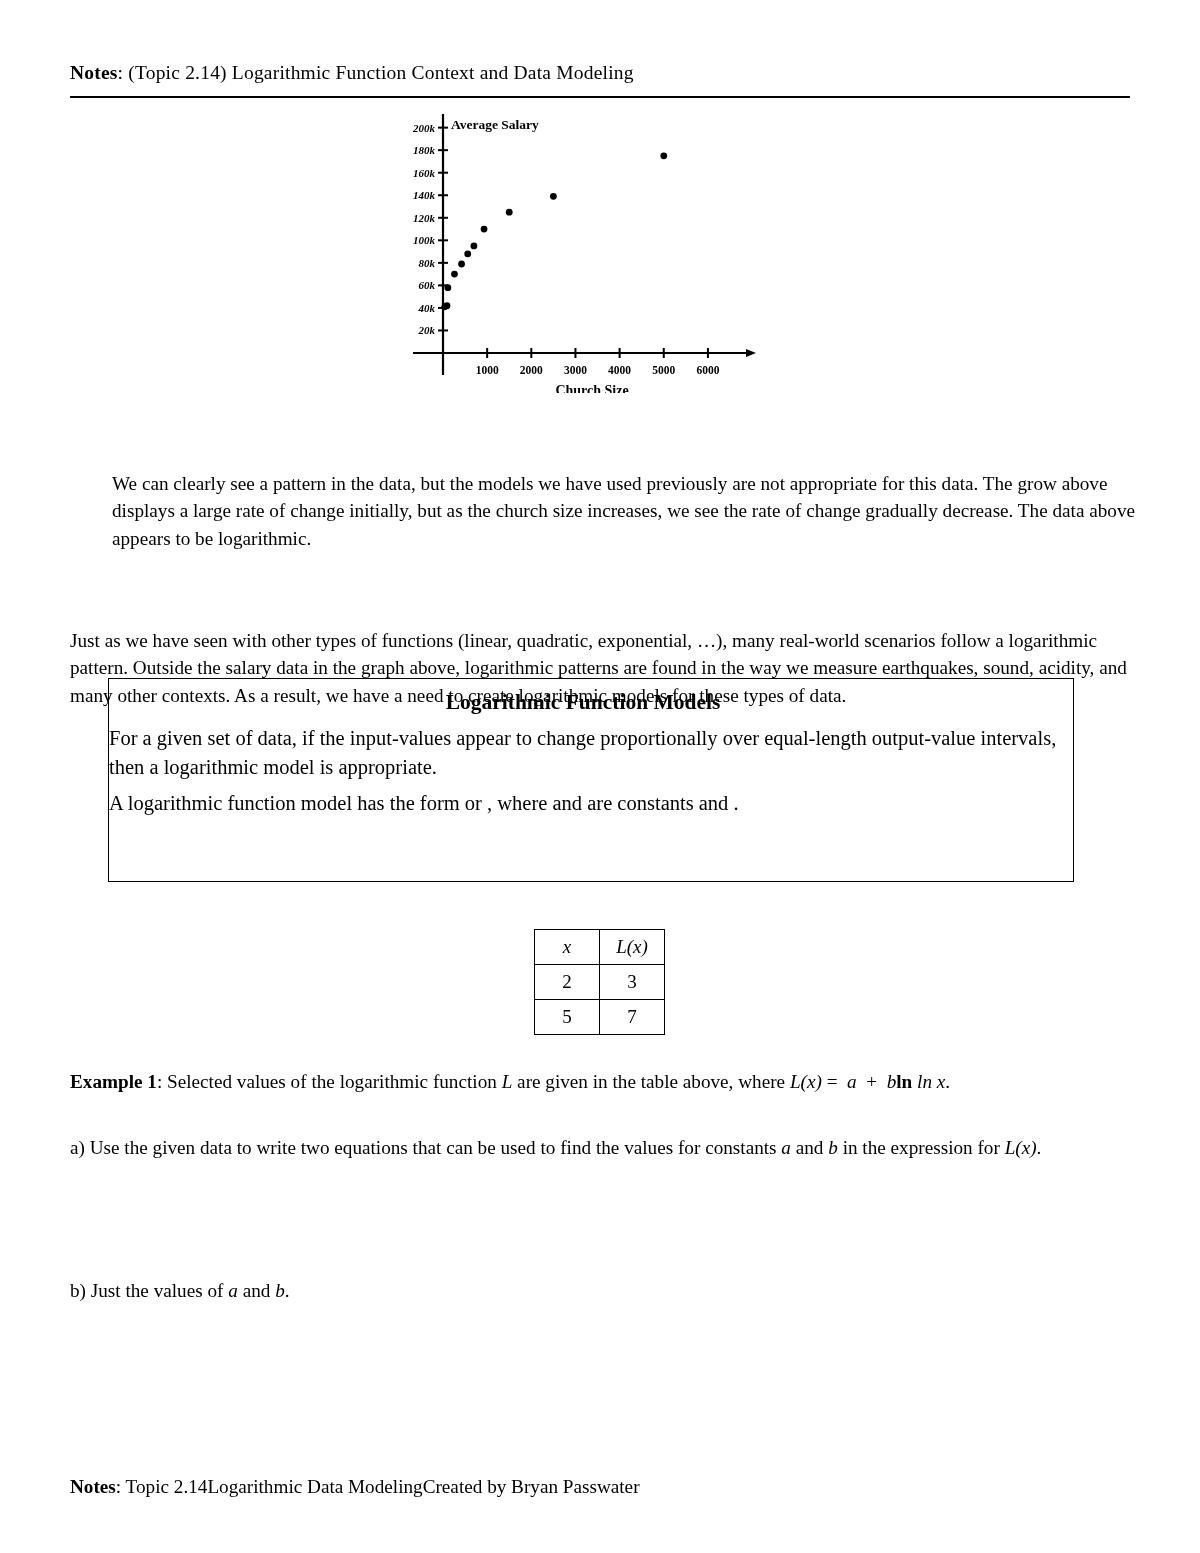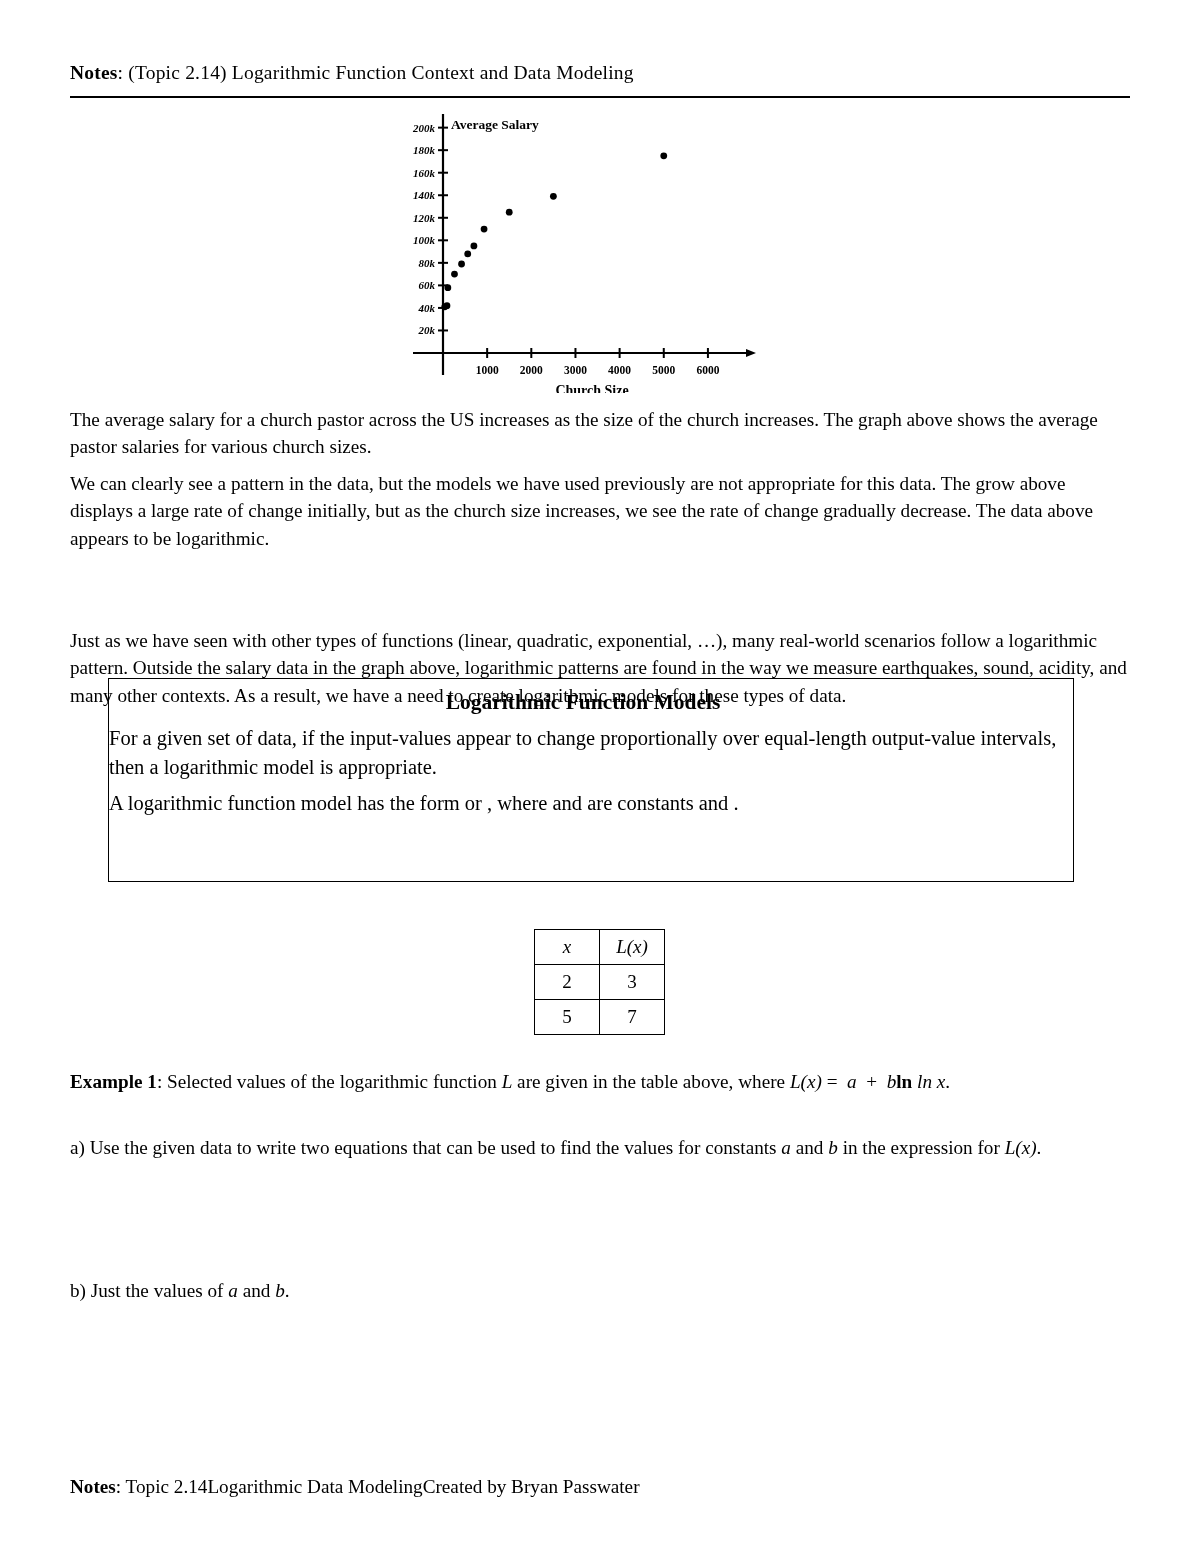--- a/index.html
+++ b/index.html
@@ -60,21 +60,21 @@
   
   .para {
     position: absolute;
     left: 70px;
     width: 1062px;
     font-size: 19.2px;
     line-height: 1.43;
     text-align: left;
   }
   #para-1 { top: 406px; }
-  #para-2 { top: 470px; }
+  #para-2 { top: 470px; margin-left: 42px; }
   #para-3 { top: 590px; margin-top: 37px; }
 
   
   .def-box {
     position: absolute;
     left: 108px;
     top: 678px;
     width: 966px;
     height: 204px;
     border: 1.6px solid #000;
@@ -200,21 +200,20 @@
         <circle cx="61.54461538461538" cy="155.98048780487804" r="3.4" fill="#000"></circle>
         <circle cx="67.72615384615385" cy="145.83902439024388" r="3.4" fill="#000"></circle>
         <circle cx="73.90769230769232" cy="137.9512195121951" r="3.4" fill="#000"></circle>
         <circle cx="84.06307692307692" cy="121.04878048780488" r="3.4" fill="#000"></circle>
         <circle cx="109.23076923076923" cy="104.14634146341461" r="3.4" fill="#000"></circle>
         <circle cx="153.3846153846154" cy="88.37073170731708" r="3.4" fill="#000"></circle>
         <circle cx="263.7692307692308" cy="47.804878048780466" r="3.4" fill="#000"></circle>
       </svg>
   </div>
 
-  <div class="para" id="para-1">The average salary for a church pastor across the US increases as the size of the church increases.  The graph above shows the average pastor salaries for various church sizes.</div>
   <div class="para" id="para-2">We can clearly see a pattern in the data, but the models we have used previously are not appropriate for this data.  The grow above displays a large rate of change initially, but as the church size increases, we see the rate of change gradually decrease.  The data above appears to be logarithmic.</div>
   <div class="para" id="para-3">Just as we have seen with other types of functions (linear, quadratic, exponential, …), many real-world scenarios follow a logarithmic pattern.  Outside the salary data in the graph above, logarithmic patterns are found in the way we measure earthquakes, sound, acidity, and many other contexts. As a result, we have a need to create logarithmic models for these types of data.</div>
 
   <div class="def-box">
     <div class="def-title">Logarithmic Function Models</div>
     <div class="def-line">For a given set of data, if the input-values appear to change proportionally over equal-length output-value intervals, then a logarithmic model is appropriate.</div>
     <div class="def-line">A logarithmic function model has the form  or , where  and  are constants and .</div>
   </div>
 
   <div class="tbl-wrap">

